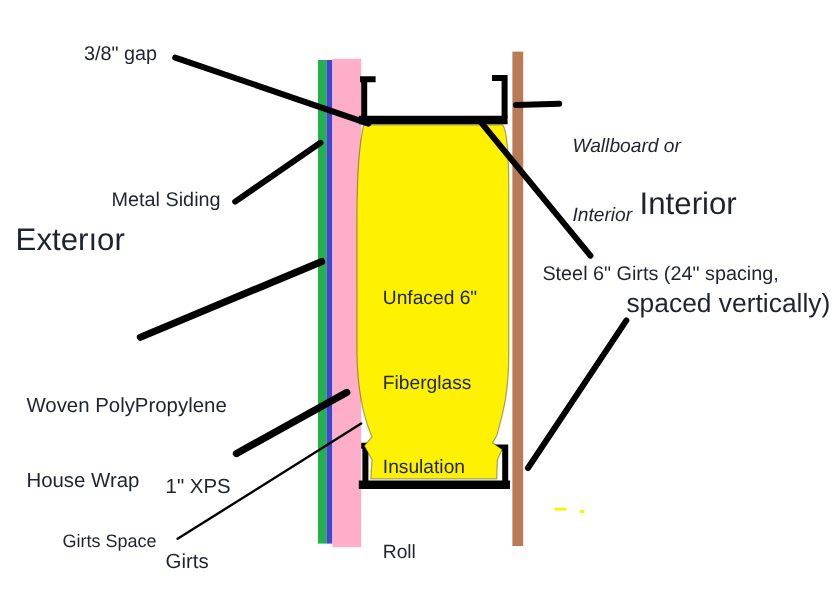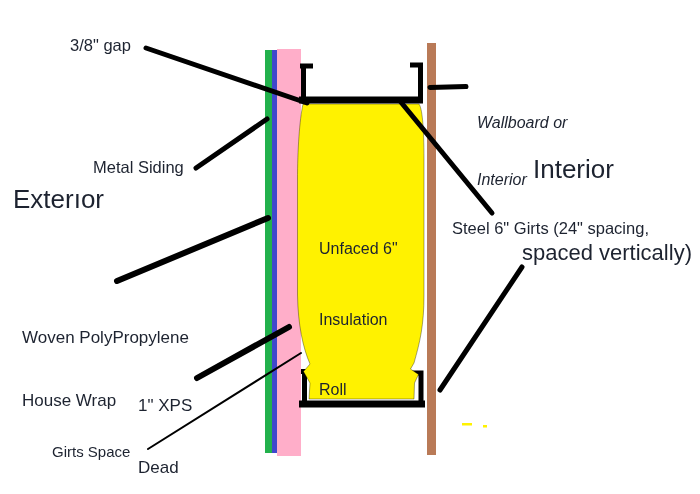--- a/index.html
+++ b/index.html
@@ -69,27 +69,28 @@
 
   <div class="lbl lbl-exterior">Exterıor</div>
 
   <div class="lbl lbl-housewrap">
     <div>Woven PolyPropylene</div>
     <div>House Wrap</div>
   </div>
 
   <div class="lbl lbl-xps">
     <div>1" XPS</div>
-    <div>Dead</div>
+    <div>Girts</div>
   </div>
 
   <div class="lbl lbl-deadspace">Girts Space</div>
 
   <div class="lbl lbl-insulation">
     <div>Unfaced 6"</div>
+    <div>Fiberglass</div>
     <div>Insulation</div>
     <div>Roll</div>
   </div>
 
   <div class="lbl lbl-wallboard">
     <div>Wallboard or</div>
     <div>Interior</div>
   </div>
 
   <div class="lbl lbl-interior">Interior</div>

